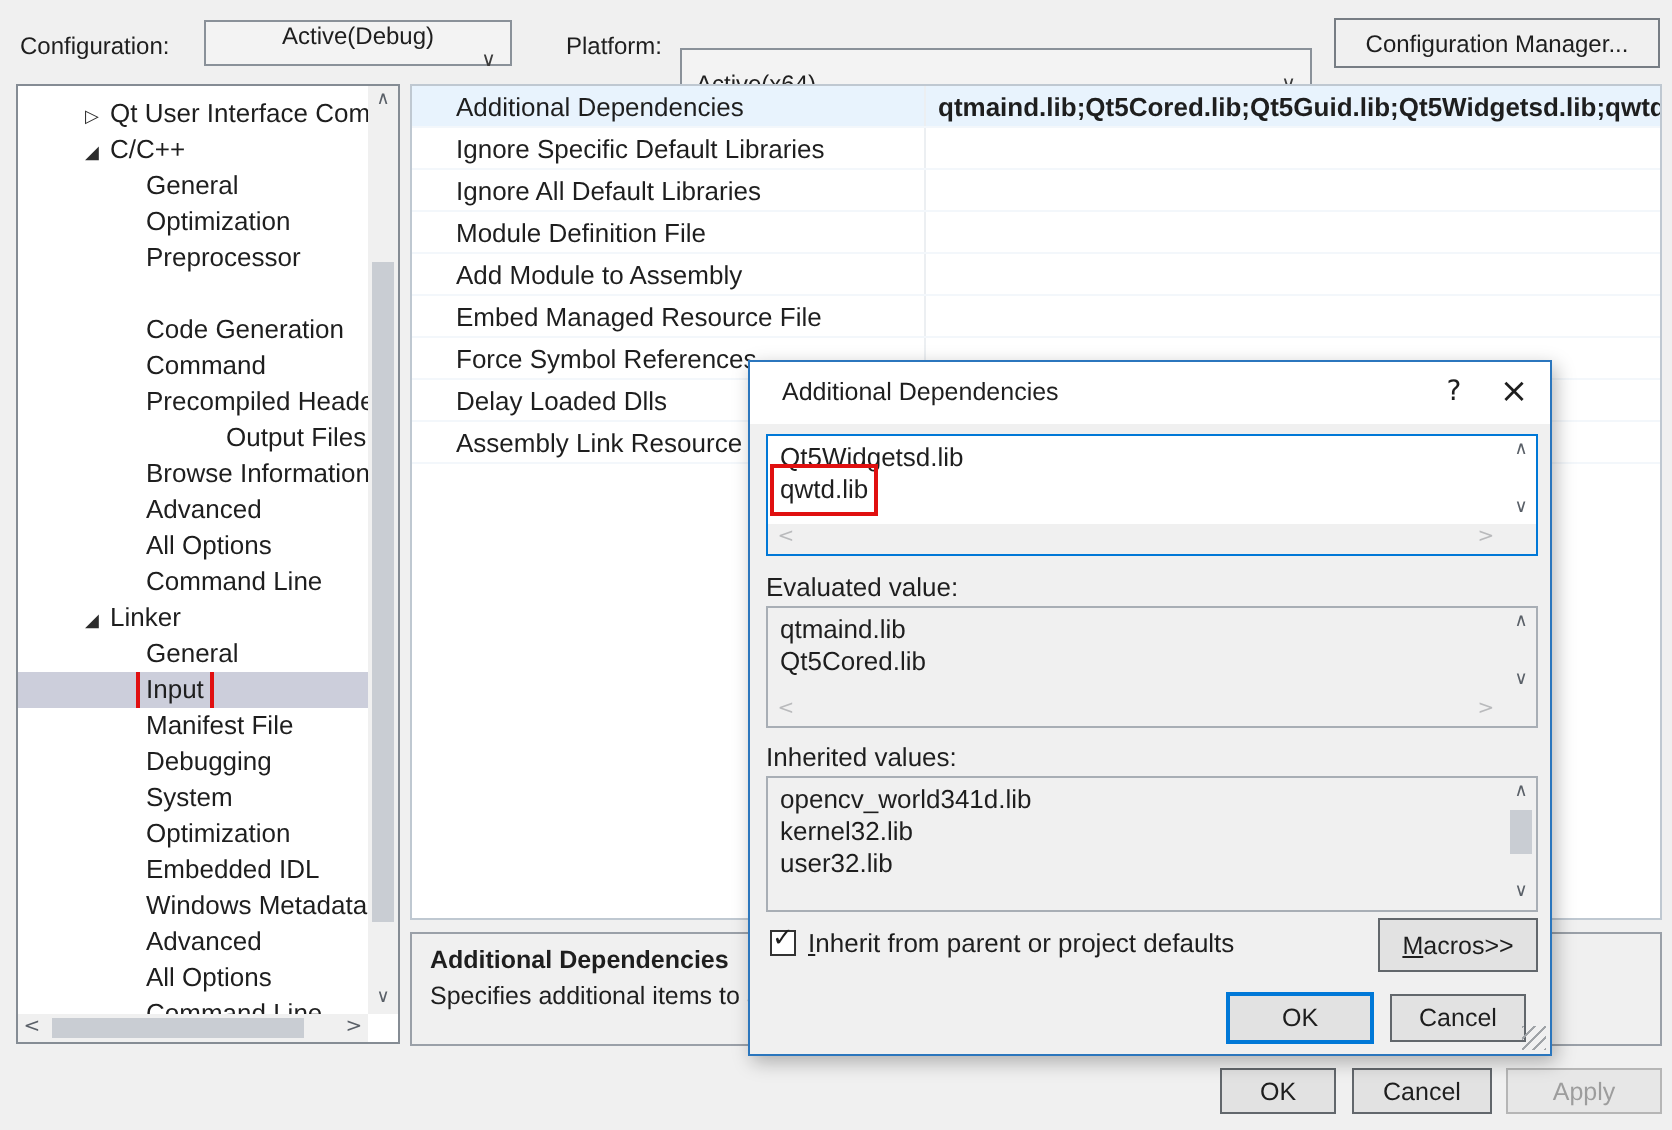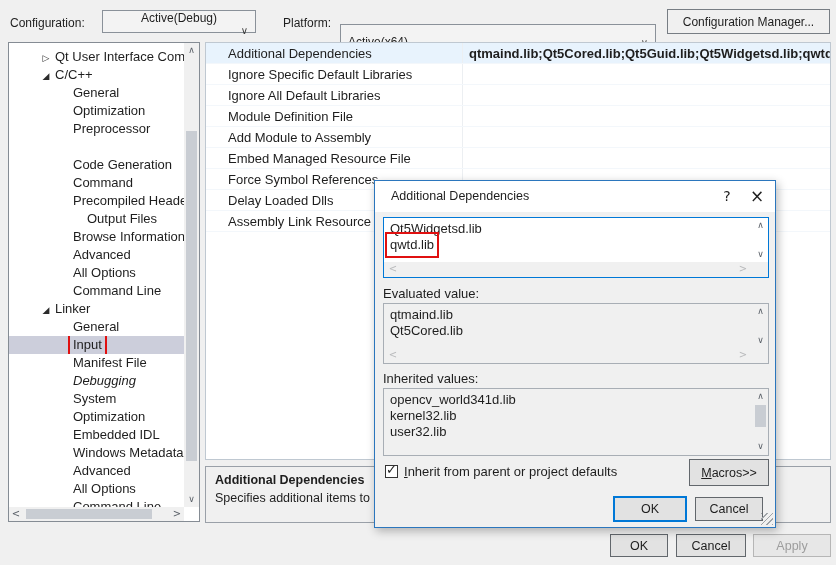--- a/index.html
+++ b/index.html
@@ -82,30 +82,30 @@
   <div class="abs" id="tree-panel">
     <div id="tree-content">
         <div class="tree-row" style="padding-left: 28px;"><span class="arrow icon">▷</span><span class="">Qt User Interface Comp</span></div>
         <div class="tree-row" style="padding-left: 28px;"><span class="arrow icon">◢</span><span class="">C/C++</span></div>
         <div class="tree-row" style="padding-left: 64px;"><span class="">General</span></div>
         <div class="tree-row" style="padding-left: 64px;"><span class="">Optimization</span></div>
         <div class="tree-row" style="padding-left: 64px;"><span class="">Preprocessor</span></div>
         <div class="tree-row" style="padding-left: 64px; margin-top: 18px;"><span class="">Code Generation</span></div>
         <div class="tree-row" style="padding-left: 64px;"><span class="">Command</span></div>
         <div class="tree-row" style="padding-left: 64px;"><span class="">Precompiled Heade</span></div>
-        <div class="tree-row" style="padding-left: 78px;"><span class="">Output Files</span></div>
+        <div class="tree-row" style="padding-left: 104px;"><span class="">Output Files</span></div>
         <div class="tree-row" style="padding-left: 64px;"><span class="">Browse Information</span></div>
         <div class="tree-row" style="padding-left: 64px;"><span class="">Advanced</span></div>
         <div class="tree-row" style="padding-left: 64px;"><span class="">All Options</span></div>
         <div class="tree-row" style="padding-left: 64px;"><span class="">Command Line</span></div>
         <div class="tree-row" style="padding-left: 28px;"><span class="arrow icon">◢</span><span class="">Linker</span></div>
         <div class="tree-row" style="padding-left: 64px;"><span class="">General</span></div>
         <div class="tree-row sel" style="padding-left: 64px;"><span class="redbox">Input</span></div>
         <div class="tree-row" style="padding-left: 64px;"><span class="">Manifest File</span></div>
-        <div class="tree-row" style="padding-left: 64px; font-style: italic;"><span class="">Debugging</span></div>
+        <div class="tree-row" style="padding-left: 64px;"><span class="">Debugging</span></div>
         <div class="tree-row" style="padding-left: 64px;"><span class="">System</span></div>
         <div class="tree-row" style="padding-left: 64px;"><span class="">Optimization</span></div>
         <div class="tree-row" style="padding-left: 64px;"><span class="">Embedded IDL</span></div>
         <div class="tree-row" style="padding-left: 64px;"><span class="">Windows Metadata</span></div>
         <div class="tree-row" style="padding-left: 64px;"><span class="">Advanced</span></div>
         <div class="tree-row" style="padding-left: 64px;"><span class="">All Options</span></div>
         <div class="tree-row" style="padding-left: 64px;"><span class="">Command Line</span></div>
         <div class="tree-row" style="padding-left: 28px;"><span class="arrow icon">▷</span><span class="">Manifest Tool</span></div>
       </div>
     <div class="vscroll">

